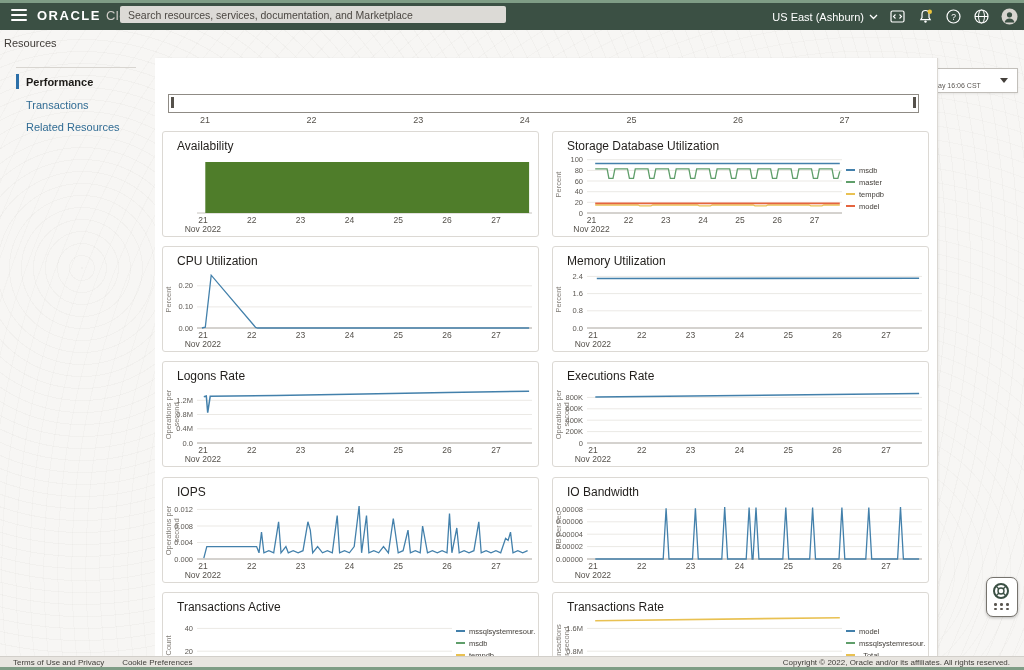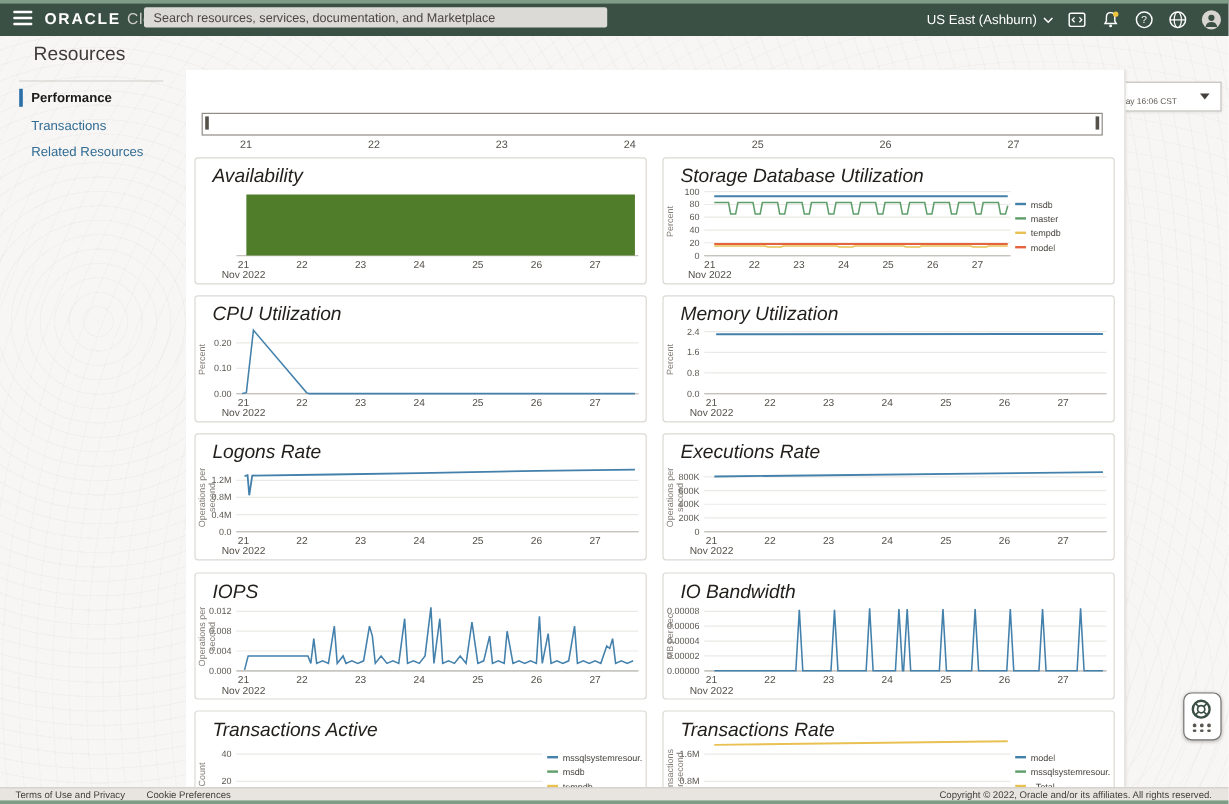--- a/index.html
+++ b/index.html
@@ -15,21 +15,21 @@
   .brand{position:absolute;left:37px;top:8px;color:#fff;font-size:13px;letter-spacing:.5px;white-space:nowrap;}
   .brand .b1{font-weight:700;letter-spacing:1.5px;}
   .brand .b2{color:#cfccc7;font-weight:400;margin-left:5px;}
   .search{position:absolute;left:120px;top:6px;width:370px;height:17px;border:none;border-radius:2px;
     background:#dcdad6;padding:0 8px;font-size:10.5px;color:#2e2b28;font-family:"Liberation Sans",sans-serif;}
   .search::placeholder{color:#4b4742;}
   .tb-right{position:absolute;right:6px;top:3px;height:27px;display:flex;align-items:center;gap:11px;}
   .region{display:flex;align-items:center;gap:5px;color:#fff;font-size:11px;cursor:pointer;white-space:nowrap;}
   .tb-ic{width:17px;height:17px;display:block;cursor:pointer;}
   
-  .page-title{position:absolute;left:28px;top:37px;font-size:16px;color:#3f3b37;}
+  .page-title{position:absolute;left:4px;top:37px;font-size:11px;color:#3f3b37;}
   .time-widget{position:absolute;left:868px;top:31px;width:148px;height:23px;background:#fff;border:1px solid #c2bfba;
     border-radius:0;box-shadow:0 1px 2px rgba(0,0,0,.07);cursor:pointer;margin-top:37px;}
   .tw-label{position:absolute;left:10px;top:2px;font-size:10px;color:#1c1a17;}
   .tw-detail{position:absolute;left:10px;top:13px;font-size:7px;color:#5c5853;white-space:nowrap;}
   .tw-caret{position:absolute;right:9px;top:9px;width:0;height:0;border-left:4px solid transparent;border-right:4px solid transparent;border-top:5px solid #44403b;}
   
   .side-divider{position:absolute;left:16px;top:67px;width:120px;height:1px;background:#d8d5d0;}
   .side-item{position:absolute;left:26px;font-size:11px;cursor:pointer;white-space:nowrap;}
   .side-item.active{color:#1c1a17;font-weight:700;}
   .side-item.link{color:#316c94;}
@@ -42,21 +42,21 @@
   
   .slider{position:absolute;left:13px;top:36px;width:749px;height:17px;border:1px solid #8f8b85;background:#fff;}
   .sh{position:absolute;top:2px;width:3px;height:11px;background:#55514b;cursor:ew-resize;}
   .sh.left{left:2px;} .sh.right{right:2px;}
   #slider-ticks{position:absolute;left:13px;top:57px;width:749px;height:12px;}
   #slider-ticks span{position:absolute;width:24px;text-align:center;font-size:9px;color:#55514b;}
   
   .card{position:absolute;width:377px;height:106px;background:#fff;border:1px solid #dcd9d4;border-radius:3px;box-sizing:border-box;}
   .card.r0{top:73px;} .card.r1{top:188px;} .card.r2{top:303px;} .card.r3{top:419px;padding-left:48px;} .card.r4{top:534px;}
   .card.cl{left:7px;} .card.cr{left:397px;}
-  .chart-title{position:absolute;left:14px;top:7px;font-size:16px;color:#211e1b;font-style:italic;}
+  .chart-title{position:absolute;left:14px;top:7px;font-size:12px;color:#211e1b;}
   svg.plot{position:absolute;left:0;top:20px;overflow:visible;}
   .tk{font-size:7.5px;fill:#5c5853;} .tk2{font-size:8.5px;fill:#55514b;} .yl{font-size:7.5px;fill:#807c76;}
   .legend{position:absolute;right:3px;top:33px;width:79px;}
   .li{display:flex;align-items:center;gap:4px;height:10px;margin-bottom:2px;cursor:pointer;}
   .sw{width:9px;height:2px;flex:0 0 9px;}
   .lt{font-size:7.5px;color:#44403b;white-space:nowrap;overflow:hidden;max-width:66px;}
   
   .footer{position:absolute;left:0;top:656px;width:1024px;height:11px;background:#e8e5e0;border-top:1px solid #d2cfca;z-index:30;}
   .f-left{position:absolute;left:13px;top:0;height:11px;display:flex;gap:18px;align-items:center;}
   .f-link{font-size:8px;color:#43403c;cursor:pointer;white-space:nowrap;}

